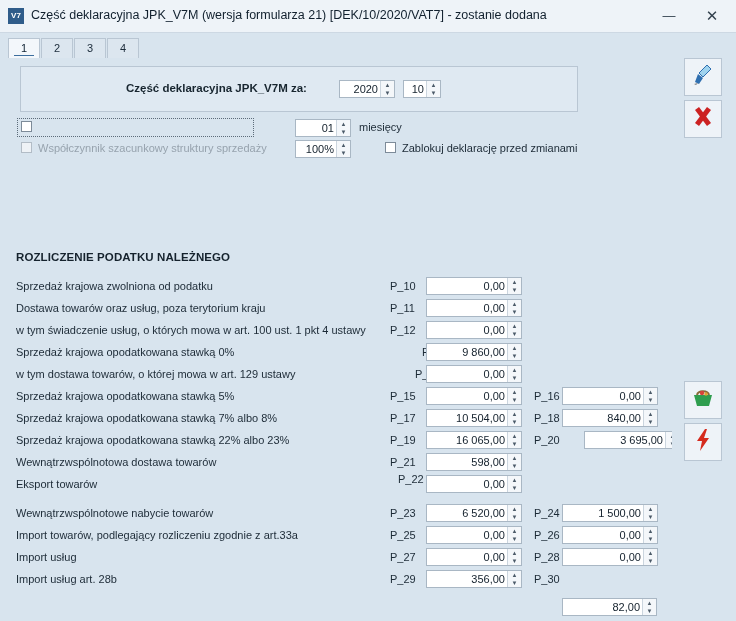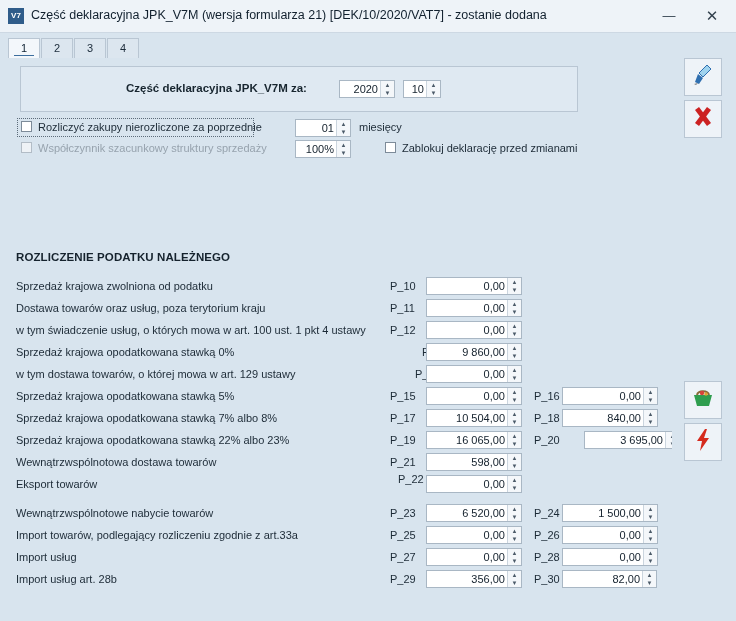--- a/index.html
+++ b/index.html
@@ -259,21 +259,20 @@
         <div class="val">10</div>
         <div class="arrows">
           <div class="up">▲</div>
           <div class="dn">▼</div>
         </div>
       </div>
     </div>
 
     <div class="focus-frame" style="left:17px; top:60px; width:235px; height:17px;"></div>
     <div class="cbx" style="left:21px; top:63px;"></div>
-    <div class="cbx-label" style="left:38px; top:63px;">Rozliczyć zakupy nierozliczone za poprzednie</div>
     <div class="spin" style="left:295px; top:61px; width:56px;">
       <div class="val">01</div>
       <div class="arrows">
         <div class="up">▲</div>
         <div class="dn">▼</div>
       </div>
     </div>
     <div class="plain-text" style="left:359px; top:63px;">miesięcy</div>
 
     <div class="cbx disabled" style="left:21px; top:84px;"></div>
@@ -471,21 +470,21 @@
     <div class="row-label" style="top:515px;">Import usług art. 28b</div>
     <div class="row-code" style="left:390px; top:515px;">P_29</div>
     <div class="spin" style="left:426px; top:512px; width:96px;">
       <div class="val">356,00</div>
       <div class="arrows">
         <div class="up">▲</div>
         <div class="dn">▼</div>
       </div>
     </div>
     <div class="row-code" style="left:534px; top:515px;">P_30</div>
-    <div class="spin" style="left:562px; top:512px; width:95px;">
+    <div class="spin" style="left:562px; top:540px; width:95px;">
       <div class="val">82,00</div>
       <div class="arrows">
         <div class="up">▲</div>
         <div class="dn">▼</div>
       </div>
     </div>
 
   </div>
 
   <div class="toolbar">

